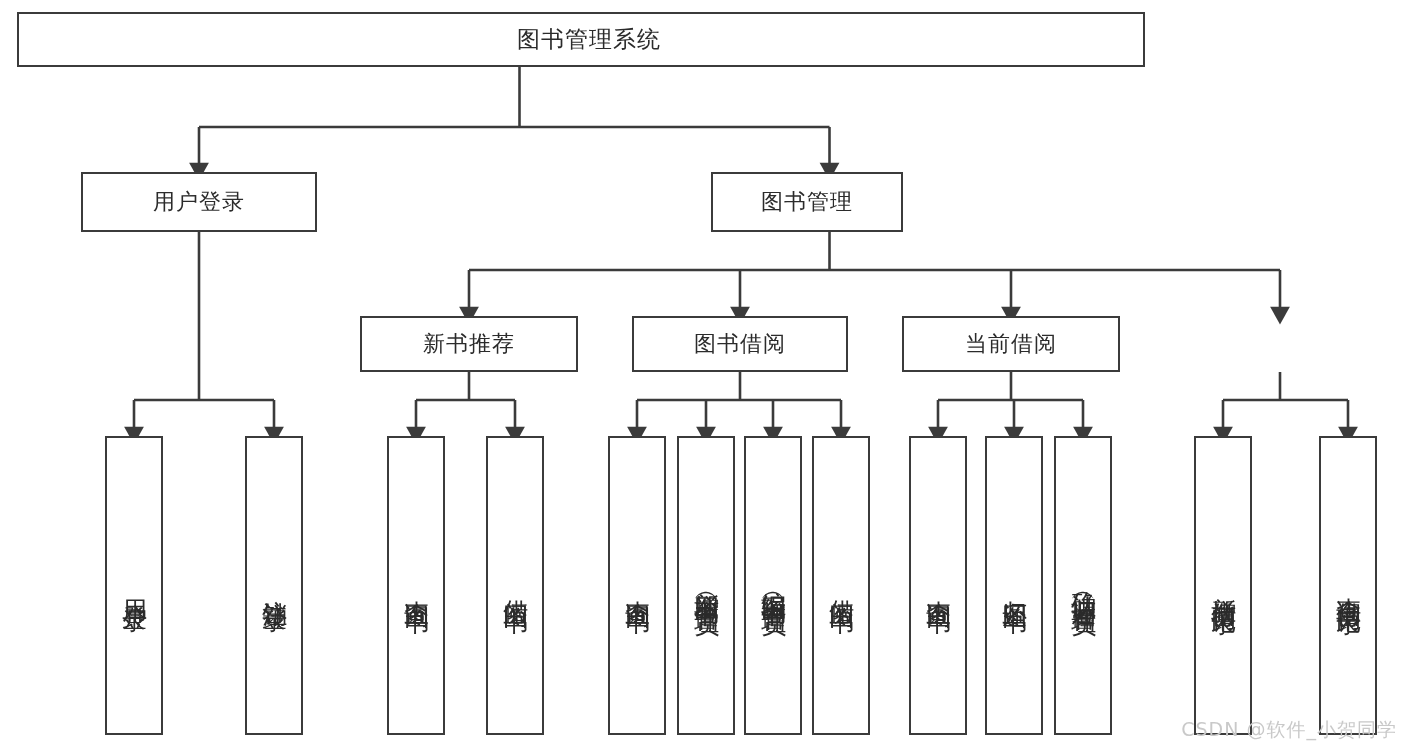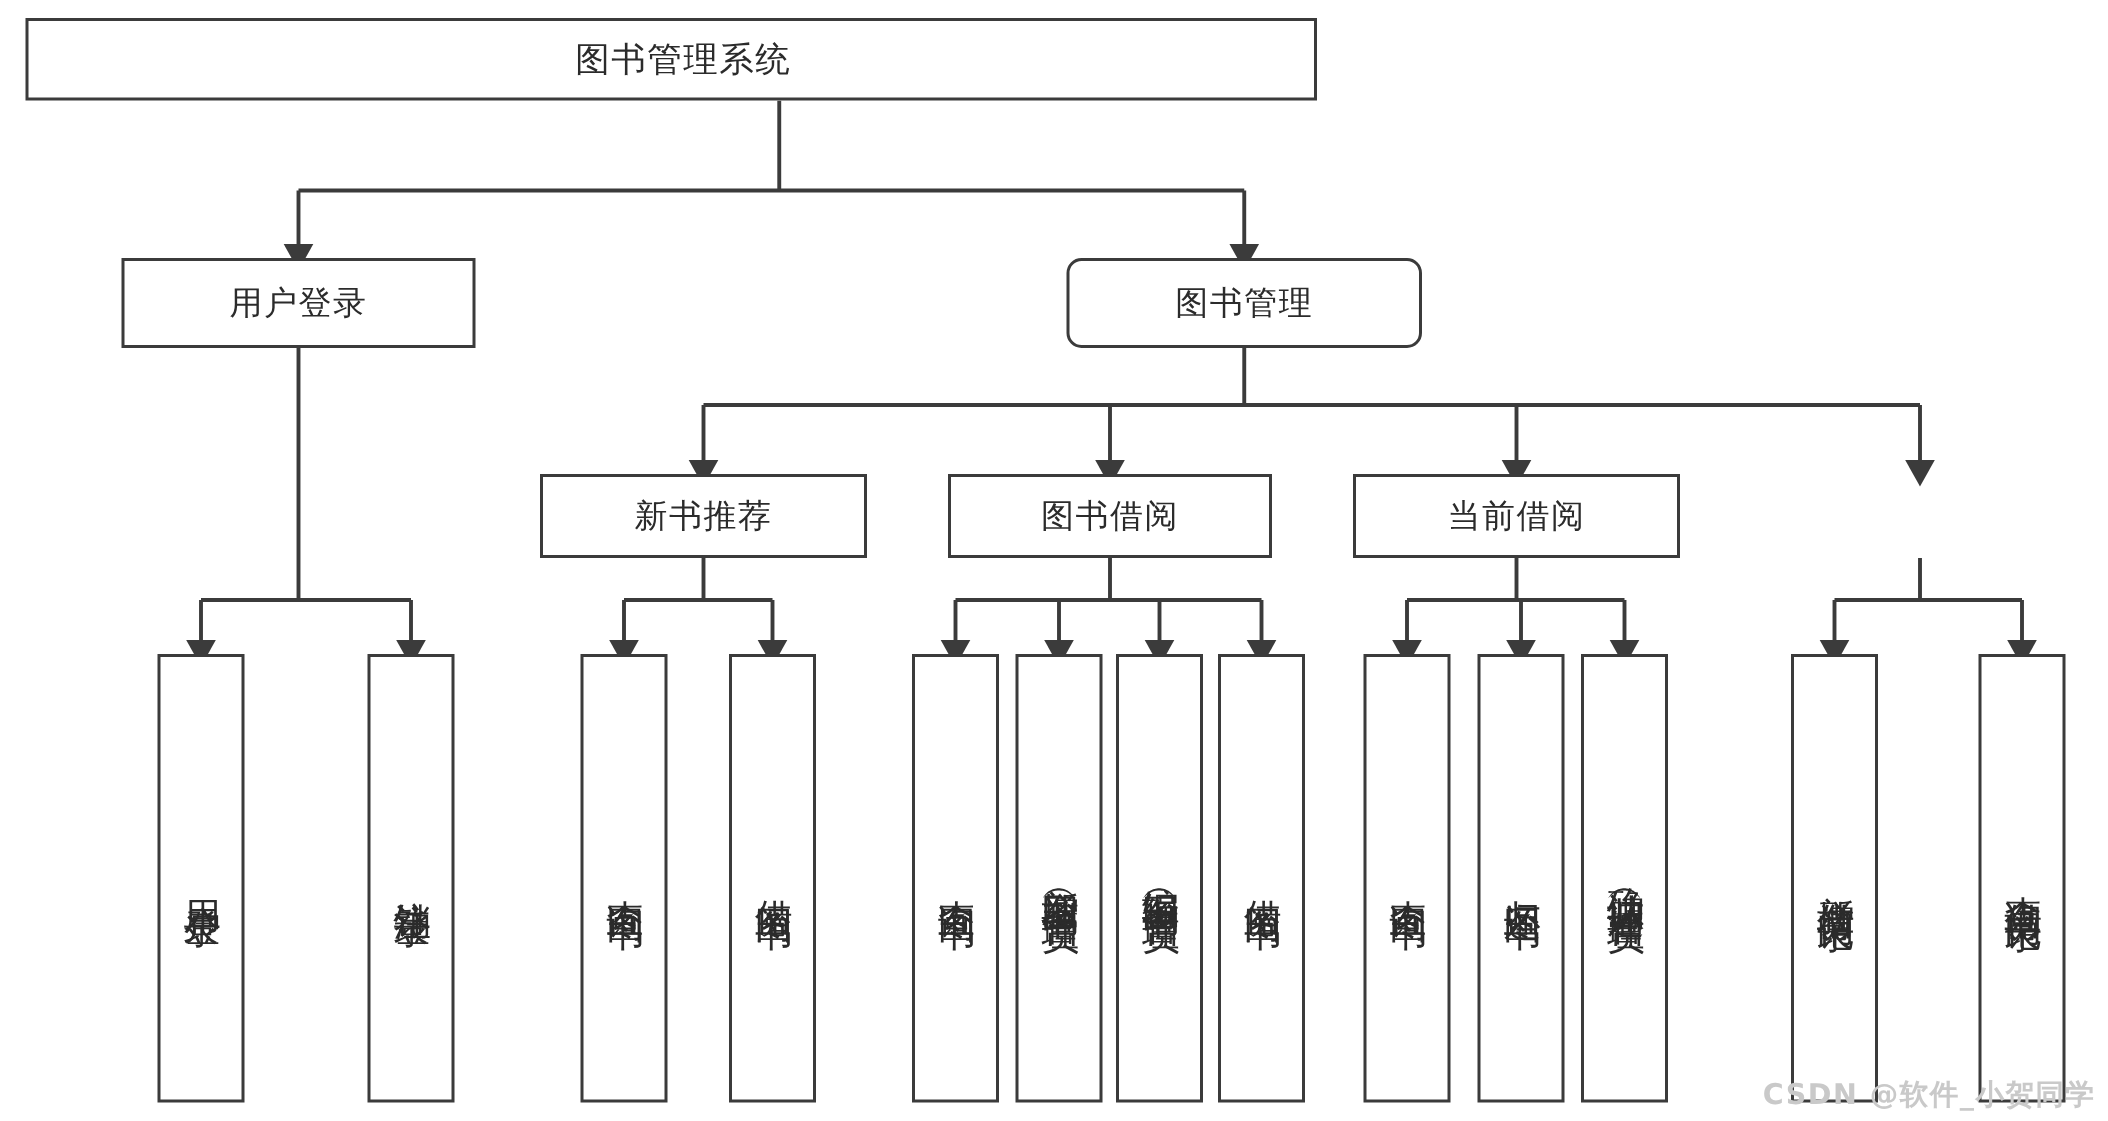--- a/index.html
+++ b/index.html
@@ -44,21 +44,20 @@
   }
   .watermark{
     position:absolute;
     right:8px;
     bottom:4px;
     font-size:19px;
     color:#c9c9c9;
     letter-spacing:1px;
     white-space:nowrap;
     user-select:none;
-    font-weight:bold;
   }
 </style>
 </head>
 <body>
 
 <div id="diagram">
   <svg class="connectors" viewBox="0 0 1405 747" width="1405" height="747" xmlns="http://www.w3.org/2000/svg">
     <defs>
       <marker id="arrowhead" markerWidth="9" markerHeight="9" refX="3.2" refY="4.2" orient="auto" markerUnits="strokeWidth">
         <path d="M0.4,0.4 L7.2,4.2 L0.4,8.0 Z" fill="#3b3b3b"></path>
@@ -94,27 +93,27 @@
         <path d="M938,400 L938,434" marker-end="url(#arrowhead)"></path>
         <path d="M1014,400 L1014,434" marker-end="url(#arrowhead)"></path>
         <path d="M1083,400 L1083,434" marker-end="url(#arrowhead)"></path>
         <path d="M1280,372 L1280,400"></path>
         <path d="M1223,400 L1348,400"></path>
         <path d="M1223,400 L1223,434" marker-end="url(#arrowhead)"></path>
         <path d="M1348,400 L1348,434" marker-end="url(#arrowhead)"></path>
       </g>
   </svg>
 
-  <div class="node h root" style="left: 17px; top: 12px; width: 861px; height: 55px; padding-left: 16px;">
+  <div class="node h root" style="left: 17px; top: 12px; width: 1128px; height: 55px; padding-left: 16px;">
       <span>图书管理系统</span>
     </div>
     <div class="node h" style="left: 81px; top: 172px; width: 236px; height: 60px;">
       <span>用户登录</span>
     </div>
-    <div class="node h" style="left: 711px; top: 172px; width: 237px; height: 60px; border-radius: 10px;">
+    <div class="node h" style="left: 711px; top: 172px; width: 192px; height: 60px;">
       <span>图书管理</span>
     </div>
     <div class="node h" style="left: 360px; top: 316px; width: 218px; height: 56px;">
       <span>新书推荐</span>
     </div>
     <div class="node h" style="left: 902px; top: 316px; width: 218px; height: 56px;">
       <span>当前借阅</span>
     </div>
     <div class="node h" style="left: 632px; top: 316px; width: 216px; height: 56px;">
       <span>图书借阅</span>

